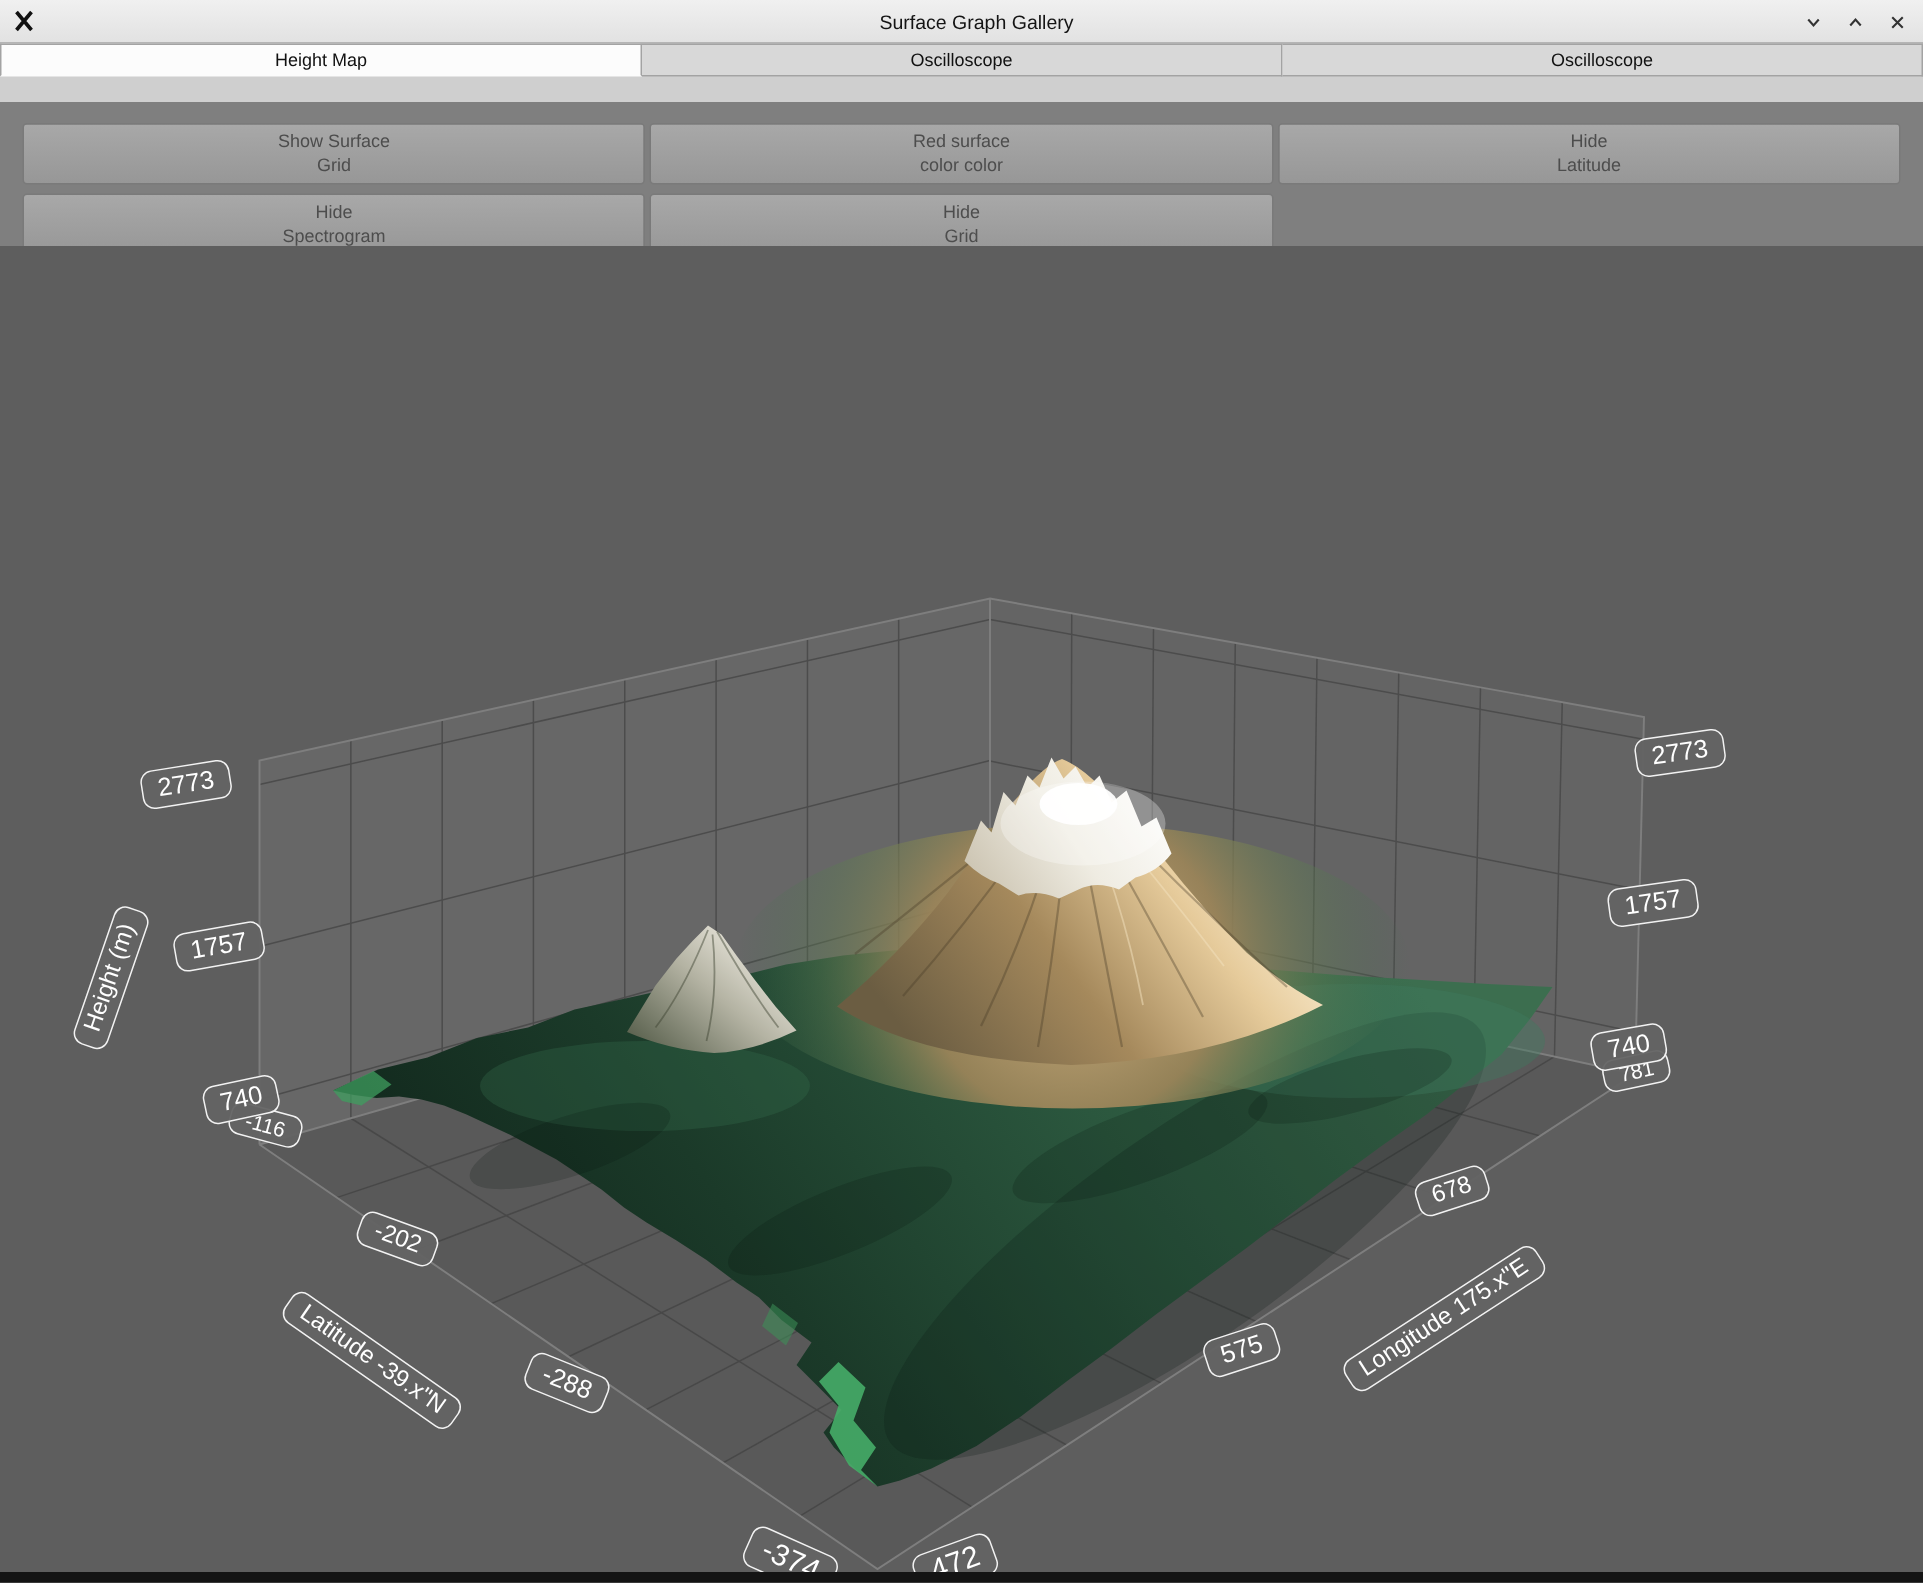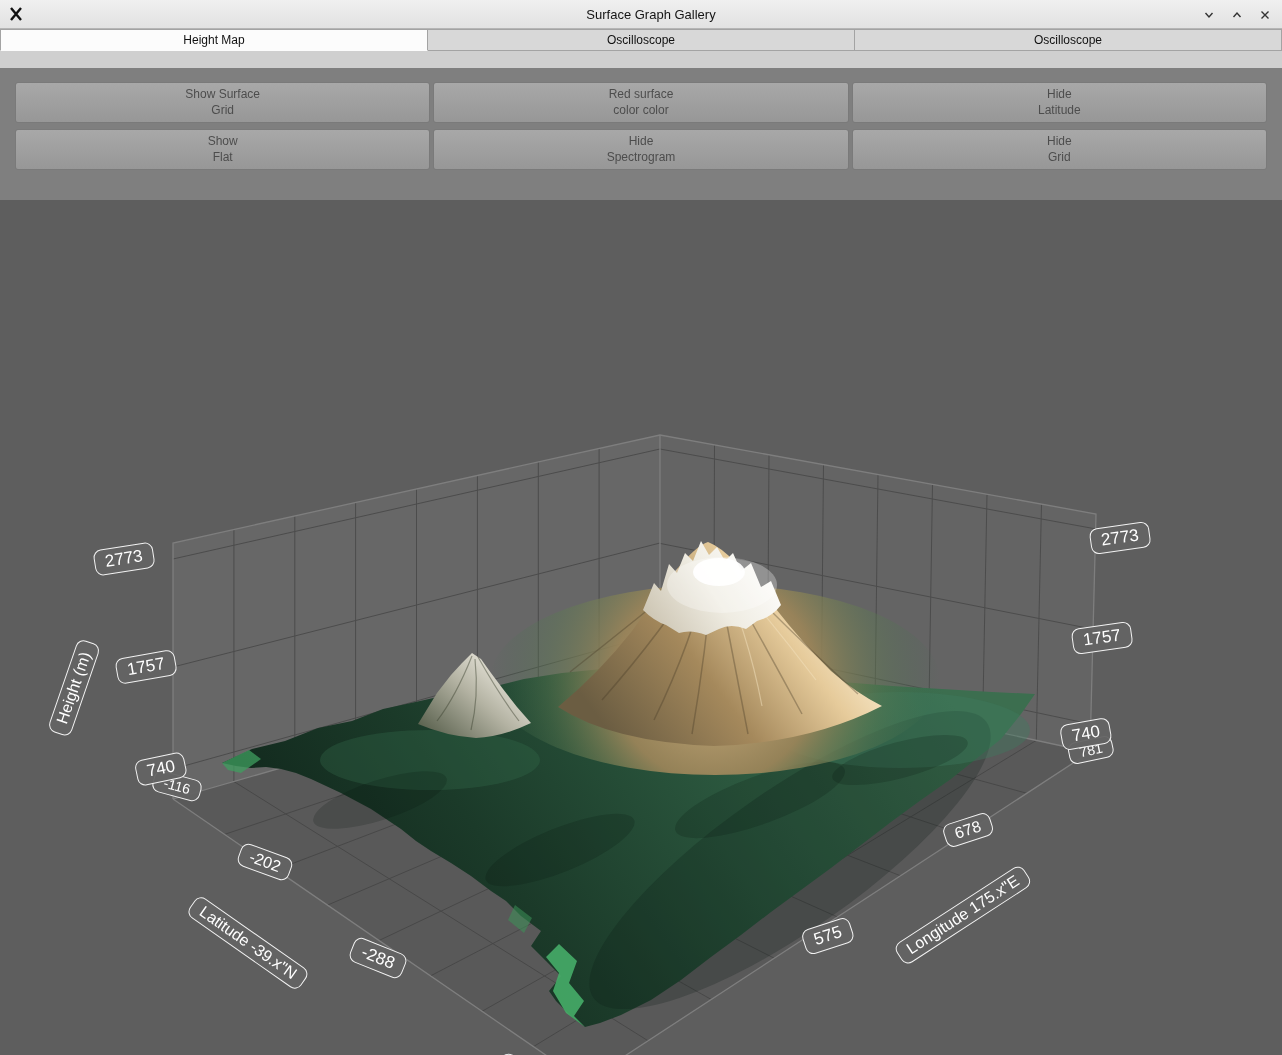--- a/index.html
+++ b/index.html
@@ -15,21 +15,21 @@
   .ctrl { width:18px; height:18px; display:flex; align-items:center; justify-content:center; cursor:pointer; }
 
   
   .tabbar { display:flex; height:39px; background:#cfcfcf; }
   .tab { flex:1; height:22px; line-height:21px; text-align:center; font-size:12px; color:#111;
          background:#d8d8d8; border:1px solid #a3a3a3; border-left:none; cursor:pointer; }
   .tab:first-child { border-left:1px solid #a3a3a3; }
   .tab.active { background:#fcfcfc; border-bottom-color:transparent; }
 
   
-  .toolbar { height:132px; background:#7f7f7f; padding:14px 15px 0 15px;
+  .toolbar { height:96px; background:#7f7f7f; padding:14px 15px 0 15px;
              display:grid; grid-template-columns:repeat(3,1fr); grid-template-rows:41px 41px; gap:6px 3px; }
   .tbtn { display:flex; flex-direction:column; align-items:center; justify-content:center; gap:1px;
           background:linear-gradient(#a8a8a8,#979797); border:1px solid #7a7a7a; border-radius:3px;
           font-size:12px; line-height:15px; color:#4d4d4d; cursor:pointer;
           font-family:"Liberation Sans","DejaVu Sans",sans-serif; }
 
   
   .graph { position:relative; height:884px; background:#5e5e5e; overflow:hidden; }
   .graph svg { position:absolute; left:0; top:0; }
 
@@ -83,24 +83,20 @@
   </button>
   <button class="tbtn">
     <span>Red surface</span>
     <span>color color</span>
   </button>
   <button class="tbtn">
     <span>Hide</span>
     <span>Latitude</span>
   </button>
   <button class="tbtn">
-    <span>Show</span>
-    <span>Flat</span>
-  </button>
-  <button class="tbtn">
     <span>Hide</span>
     <span>Spectrogram</span>
   </button>
   <button class="tbtn">
     <span>Hide</span>
     <span>Grid</span>
   </button>
 </div>
 
 <div class="graph">

